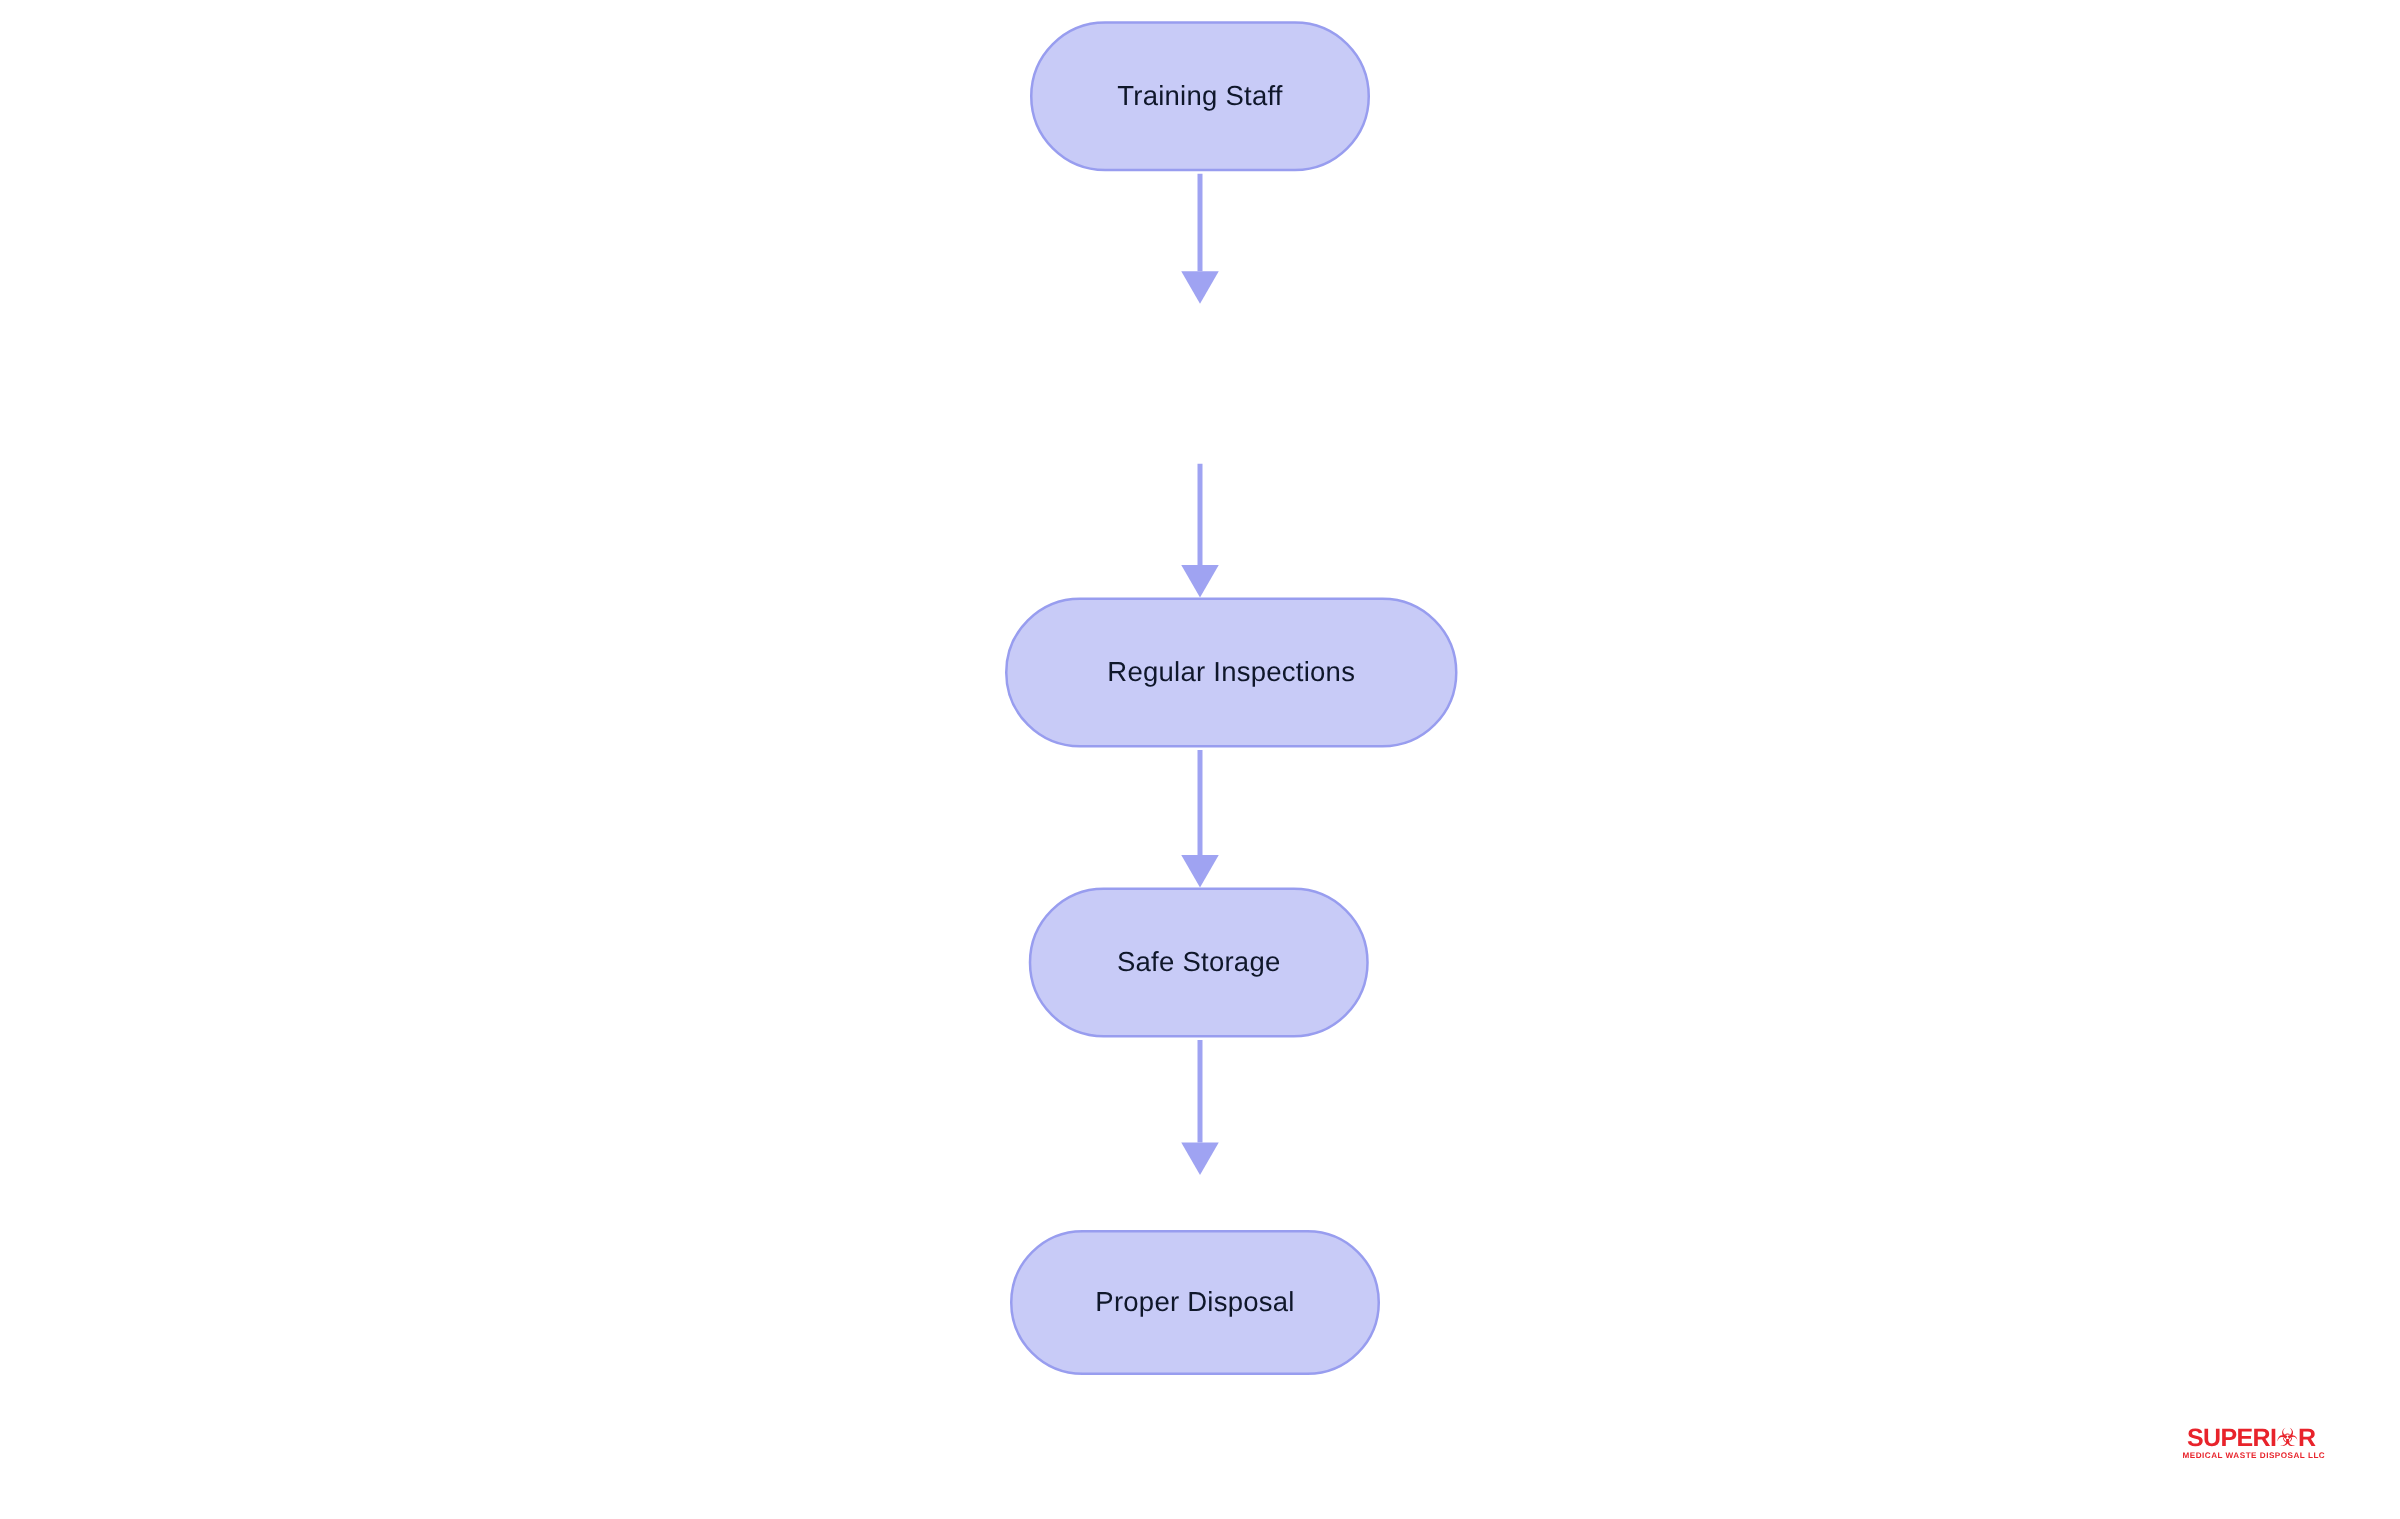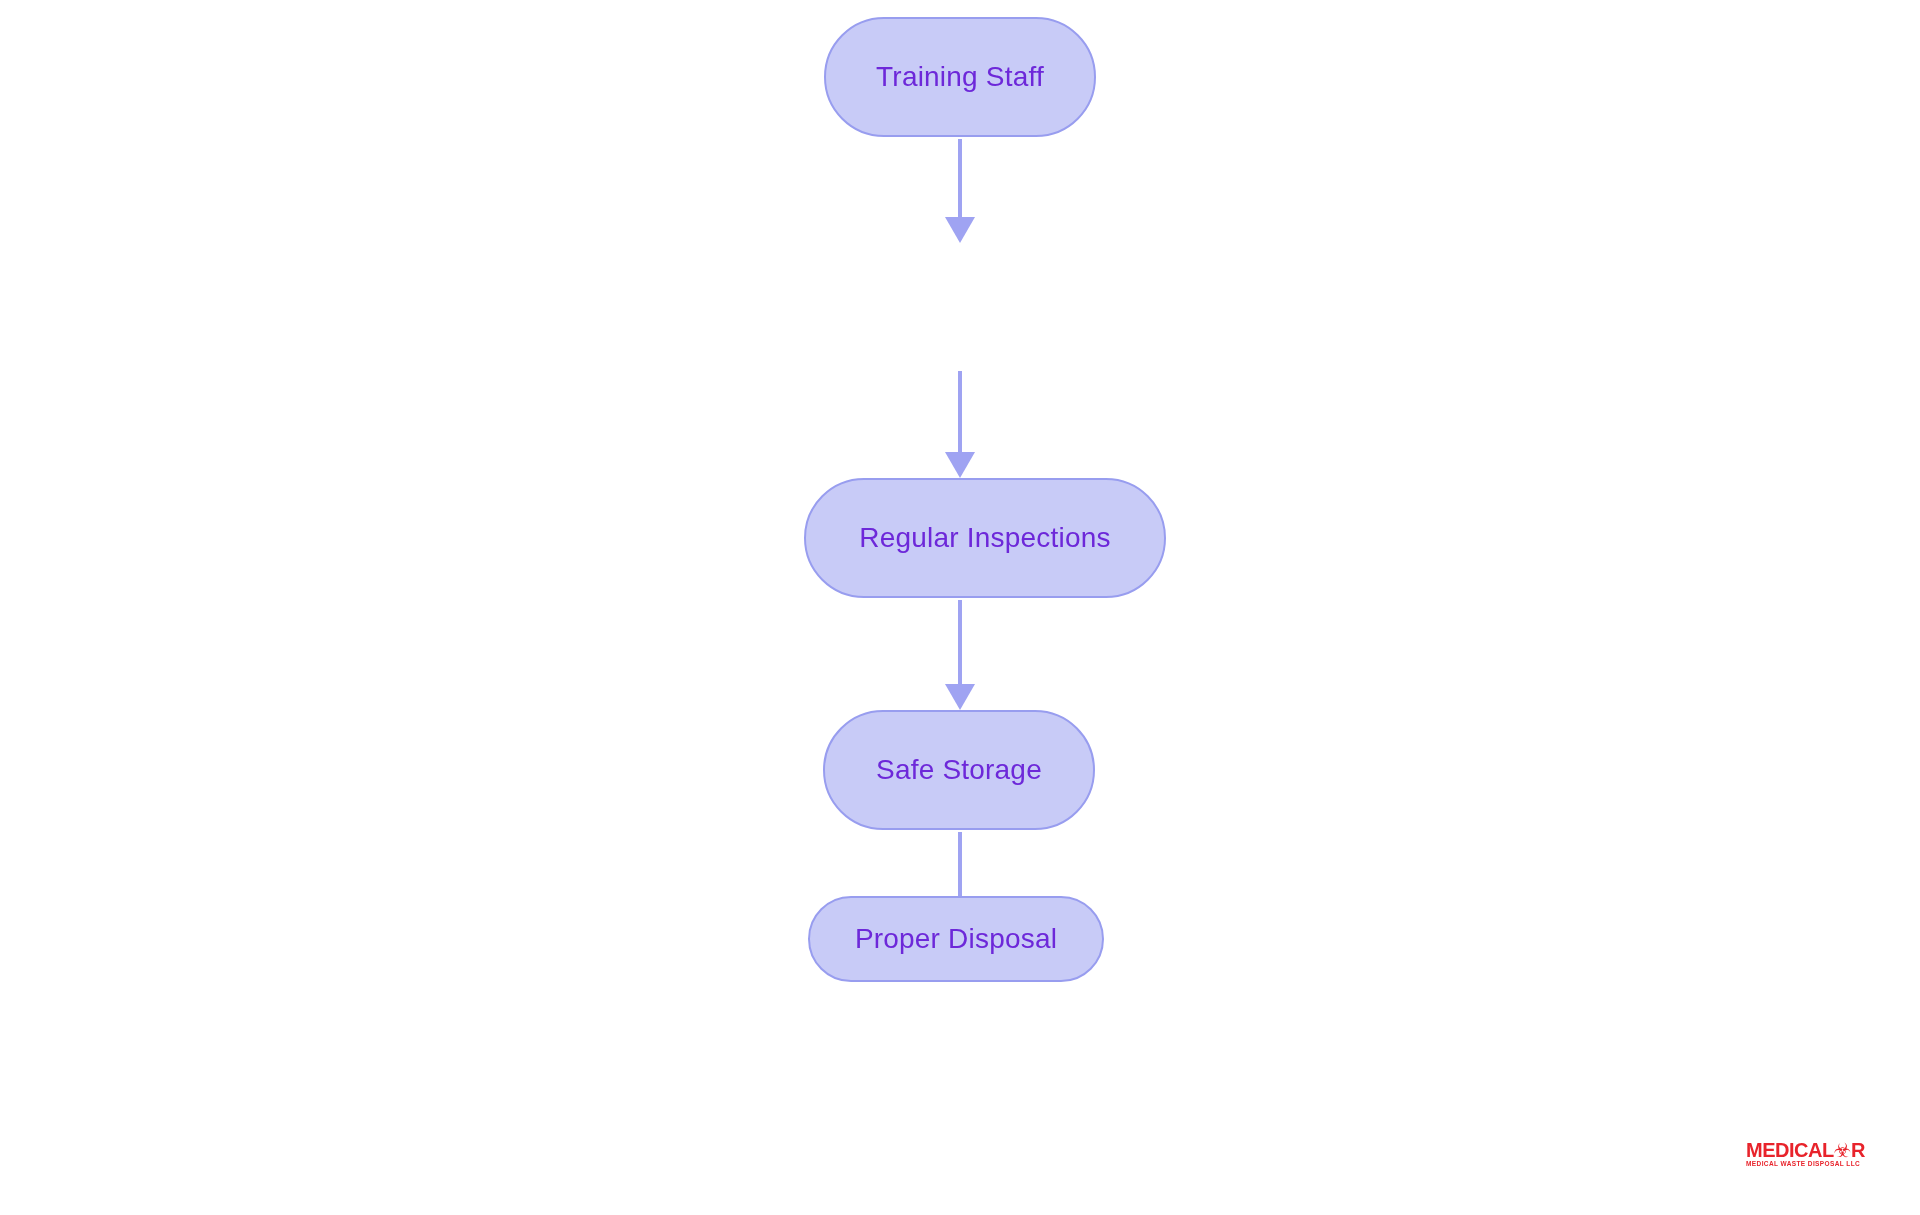--- a/index.html
+++ b/index.html
@@ -11,30 +11,30 @@
   }
   .canvas { position: absolute; inset: 0; background: #ffffff; }
 
   
   .node {
     position: absolute;
     background: #c8cbf7;
     border: 2px solid #989def;
     border-radius: 64px;
     display: flex; align-items: center; justify-content: center;
-    color: #6d28d9;
-    font-size: 28px;
+    color: #0f172a;
+    font-size: 22px;
     letter-spacing: 0.2px;
     white-space: nowrap;
   }
   .node-1 { left: 824px; top: 17px;  width: 272px; height: 120px; }
   .node-2 { left: 612px; top: 243px; width: 680px; height: 126px; }
   .node-3 { left: 804px; top: 478px; width: 362px; height: 120px; }
   .node-4 { left: 823px; top: 710px; width: 272px; height: 120px; }
-  .node-5 { left: 808px; top: 896px; width: 296px; height: 86px; }
+  .node-5 { left: 808px; top: 984px; width: 296px; height: 116px; }
 
   
   .arrow {
     position: absolute; width: 30px;
     display: flex; flex-direction: column; align-items: center;
   }
   .arrow-line { width: 4px; flex: 1 1 auto; background: #9fa3f2; }
   .arrow-head {
     width: 0; height: 0; flex: 0 0 auto;
     border-left: 15px solid transparent;
@@ -100,17 +100,17 @@
   <div class="arrow arrow-4">
     <div class="arrow-line"></div>
     <div class="arrow-head"></div>
   </div>
 
   <div class="node node-5">
     <span class="node-label">Proper Disposal</span>
   </div>
 
   <div class="logo">
-    <div class="logo-main"><span>MEDICAL</span><span class="bio">☣</span><span>R</span></div>
+    <div class="logo-main"><span>SUPERI</span><span class="bio">☣</span><span>R</span></div>
     <div class="logo-tagline">MEDICAL WASTE DISPOSAL LLC</div>
   </div>
 
 </div>
 
 </body></html>

